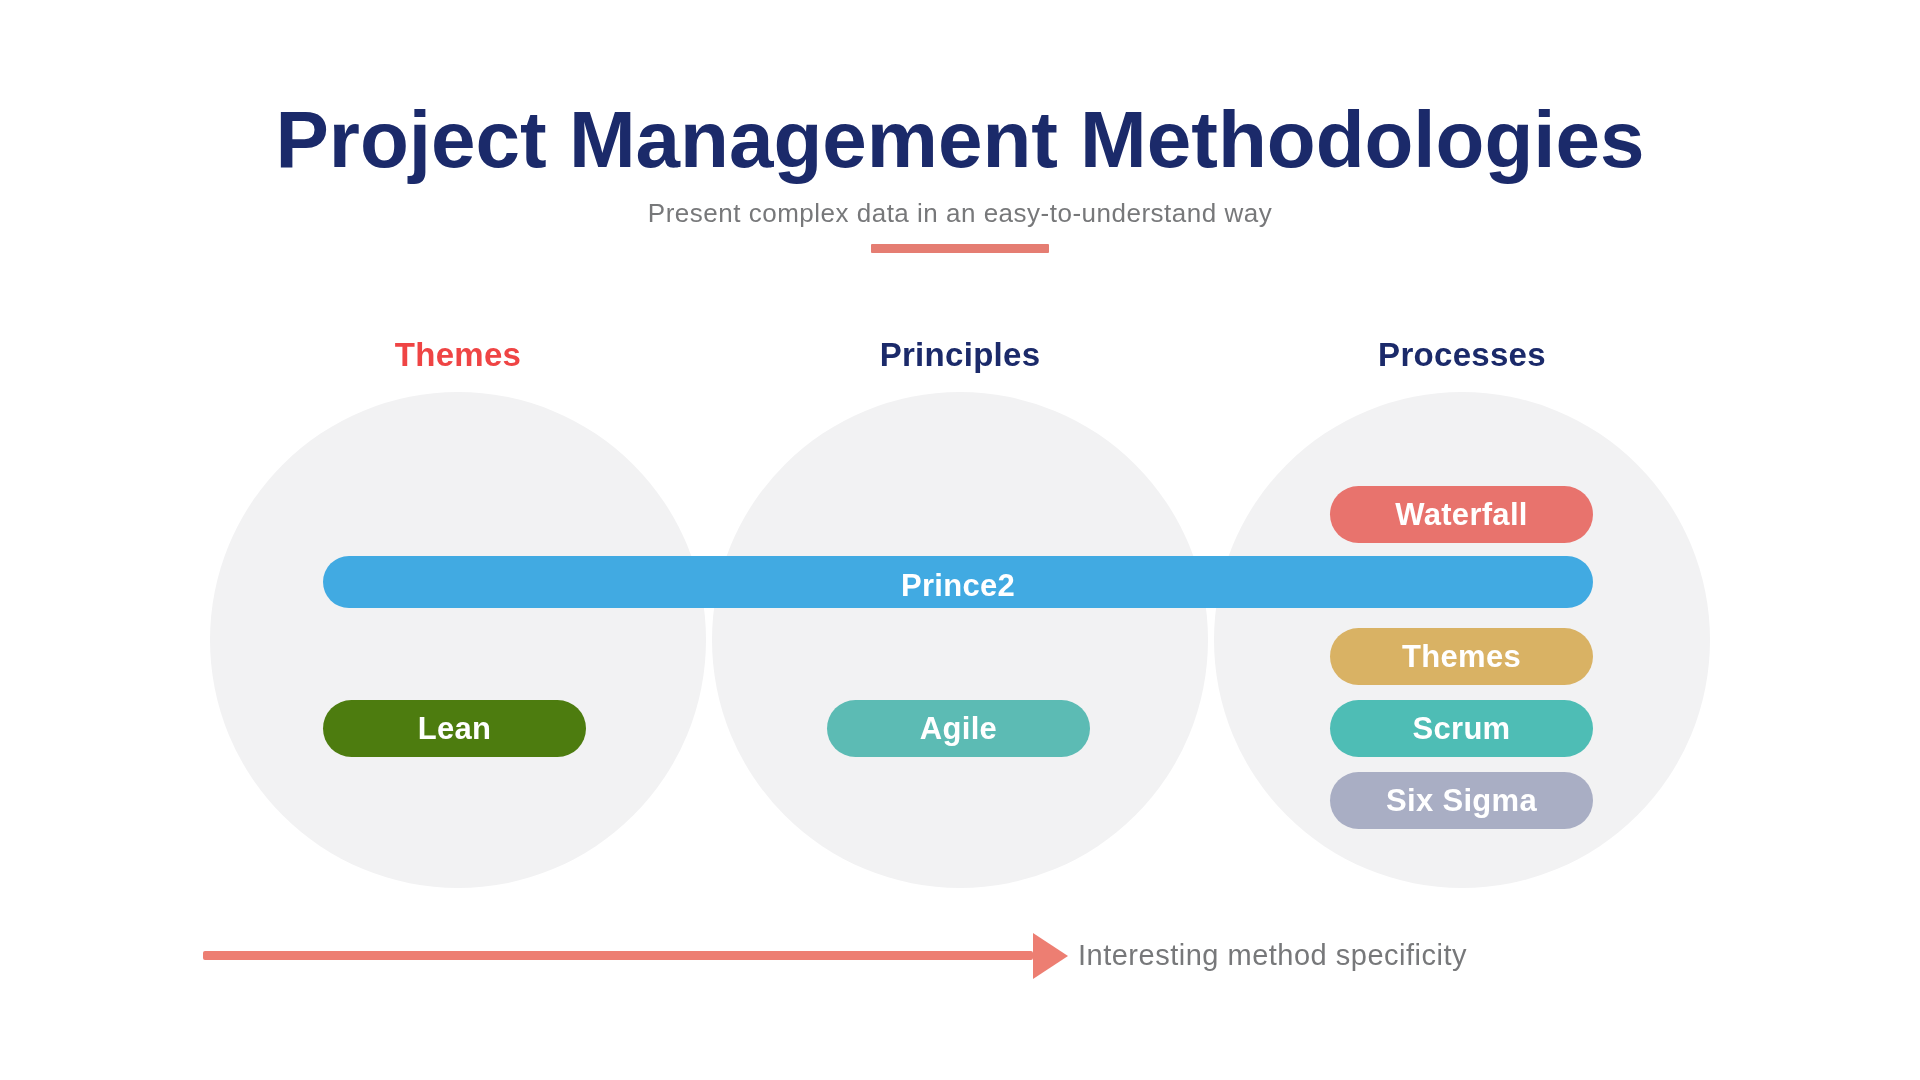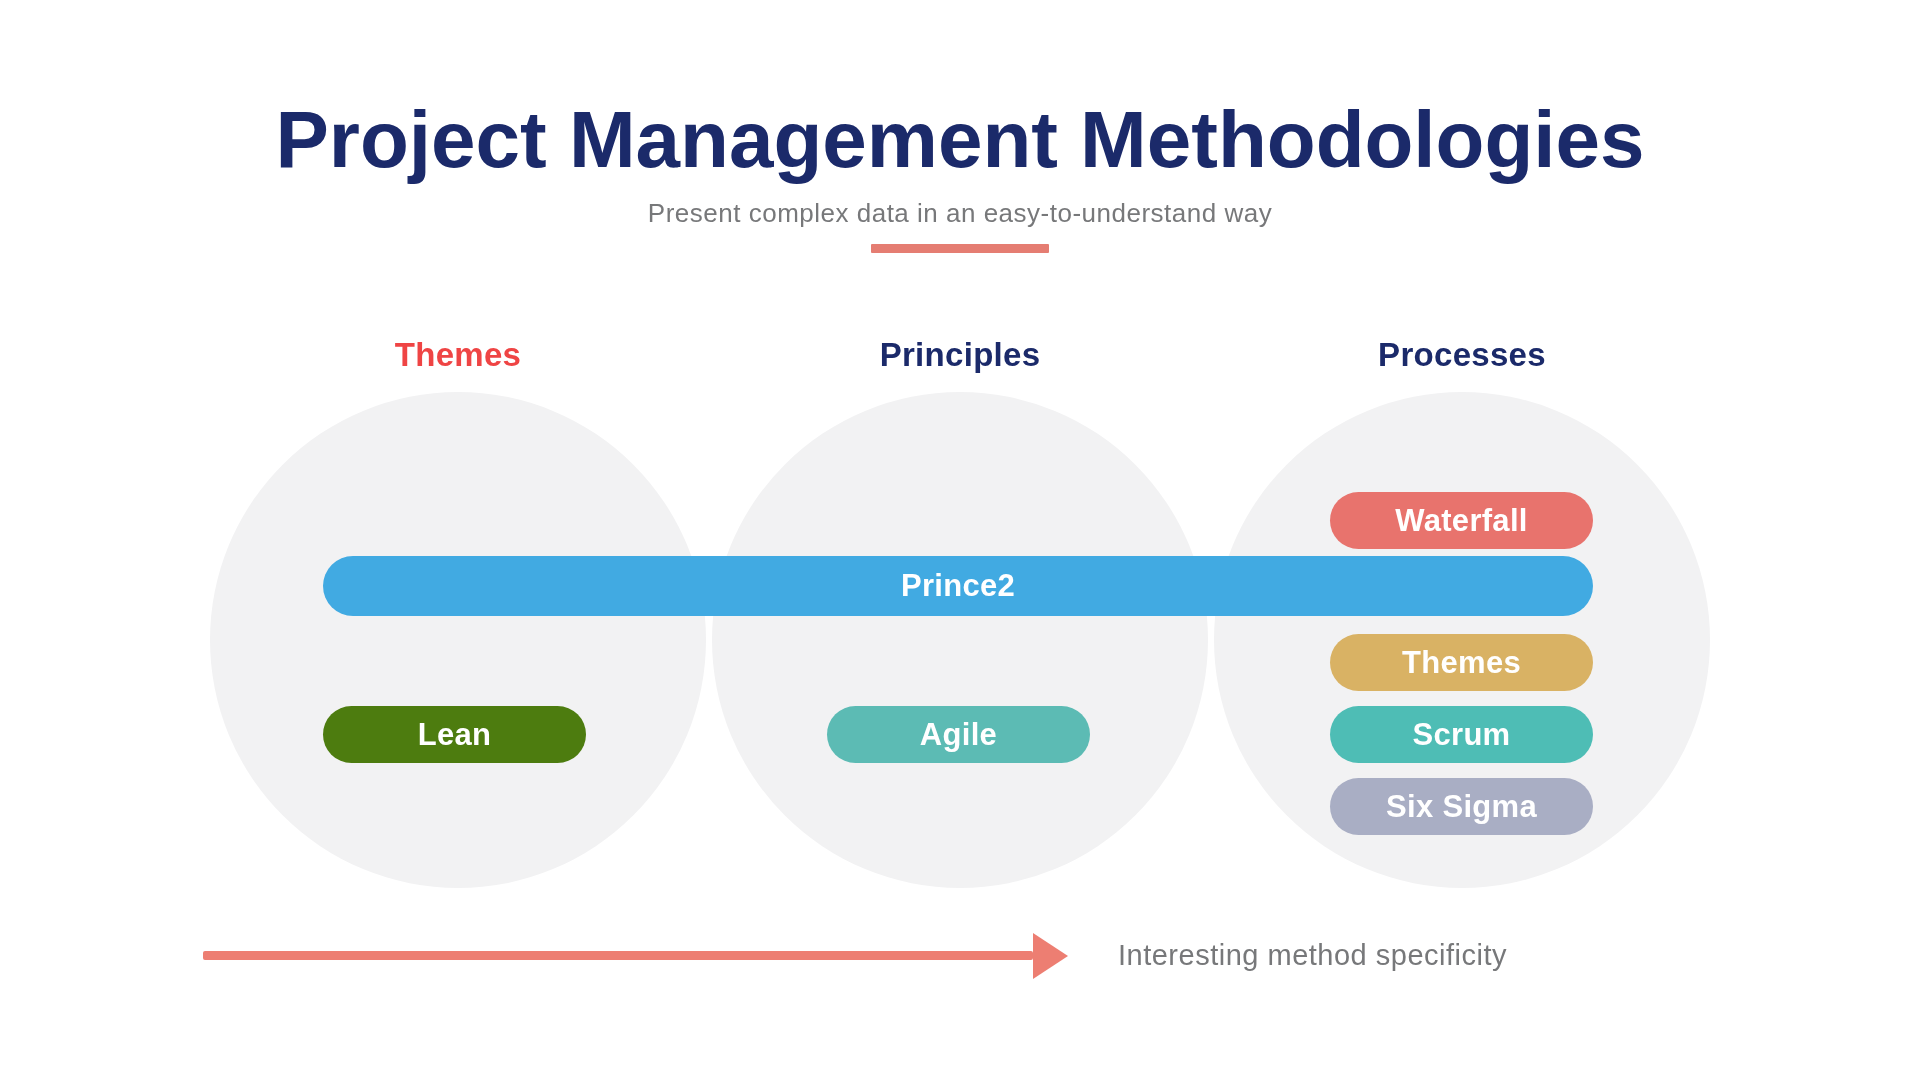--- a/index.html
+++ b/index.html
@@ -21,37 +21,37 @@
   .col-heading{
     position:absolute;top:336px;width:496px;text-align:center;
     font-size:33px;font-weight:700;letter-spacing:0.3px;
   }
   .circle{
     position:absolute;top:392px;width:496px;height:496px;border-radius:50%;
   }
   .pill{
     position:absolute;width:263px;height:57px;border-radius:29px;
     text-align:center;line-height:57px;color:#ffffff;
-    font-size:31px;font-weight:700;letter-spacing:0.3px;margin-top:6px;
+    font-size:31px;font-weight:700;letter-spacing:0.3px;
   }
   .bar{
-    position:absolute;left:323px;top:556px;width:1270px;height:60px;border-radius:30px;
+    position:absolute;left:323px;top:556px;width:1270px;height:52px;border-radius:30px;
     text-align:center;line-height:60px;color:#ffffff;
     font-size:31px;font-weight:700;letter-spacing:0.3px;
   }
   .arrow-line{
     position:absolute;left:203px;top:951px;width:830px;height:9px;border-radius:2px;
   }
   .arrow-head{
     position:absolute;left:1033px;top:933px;width:0;height:0;
     border-top:23px solid transparent;border-bottom:23px solid transparent;
     border-left:35px solid #ED7E72;
   }
   .footer-caption{
-    position:absolute;left:1118px;top:939px;width:520px;text-align:left;
+    position:absolute;left:1078px;top:939px;width:520px;text-align:left;
     font-size:29px;font-weight:400;letter-spacing:0.5px;
   }
 </style>
 </head>
 <body>
 
 <div class="slide">
 
   <div class="title" style="color: rgb(27, 42, 106);">Project Management Methodologies</div>
 

